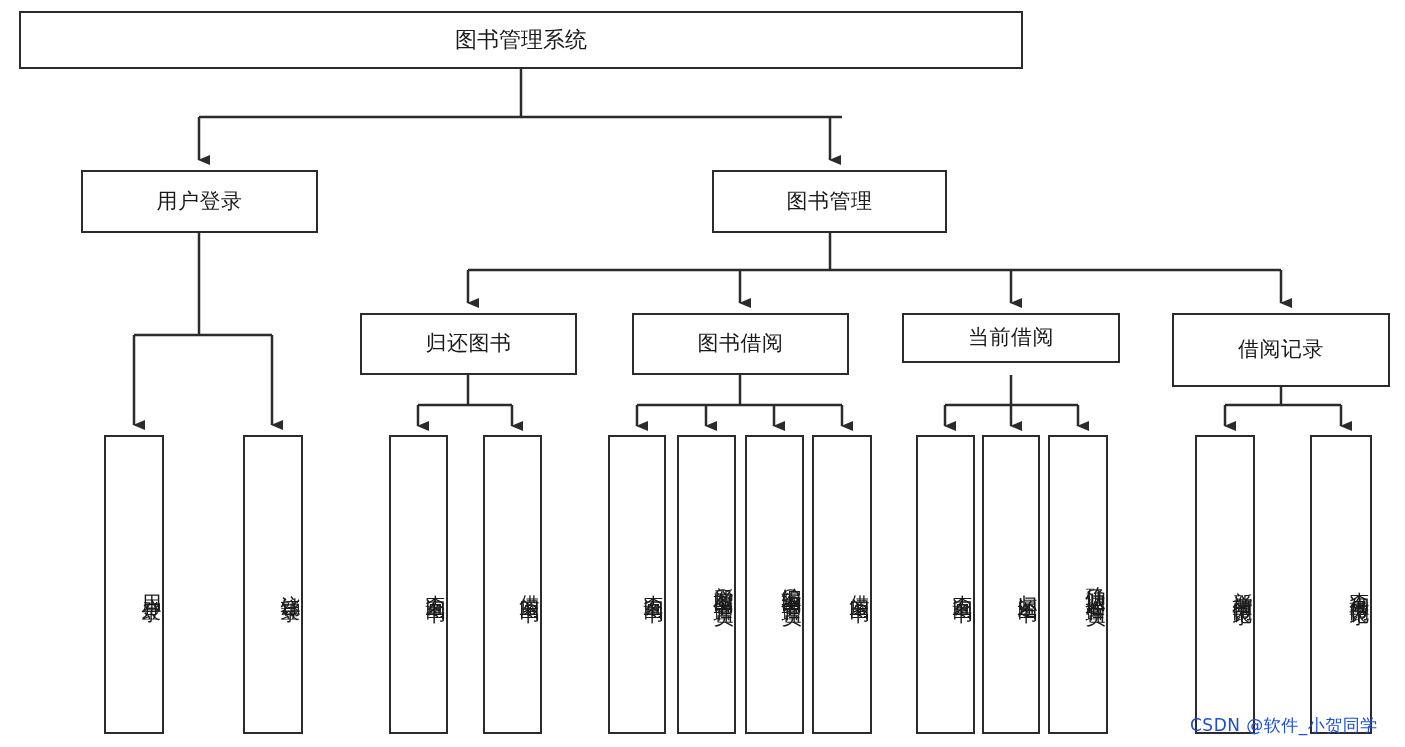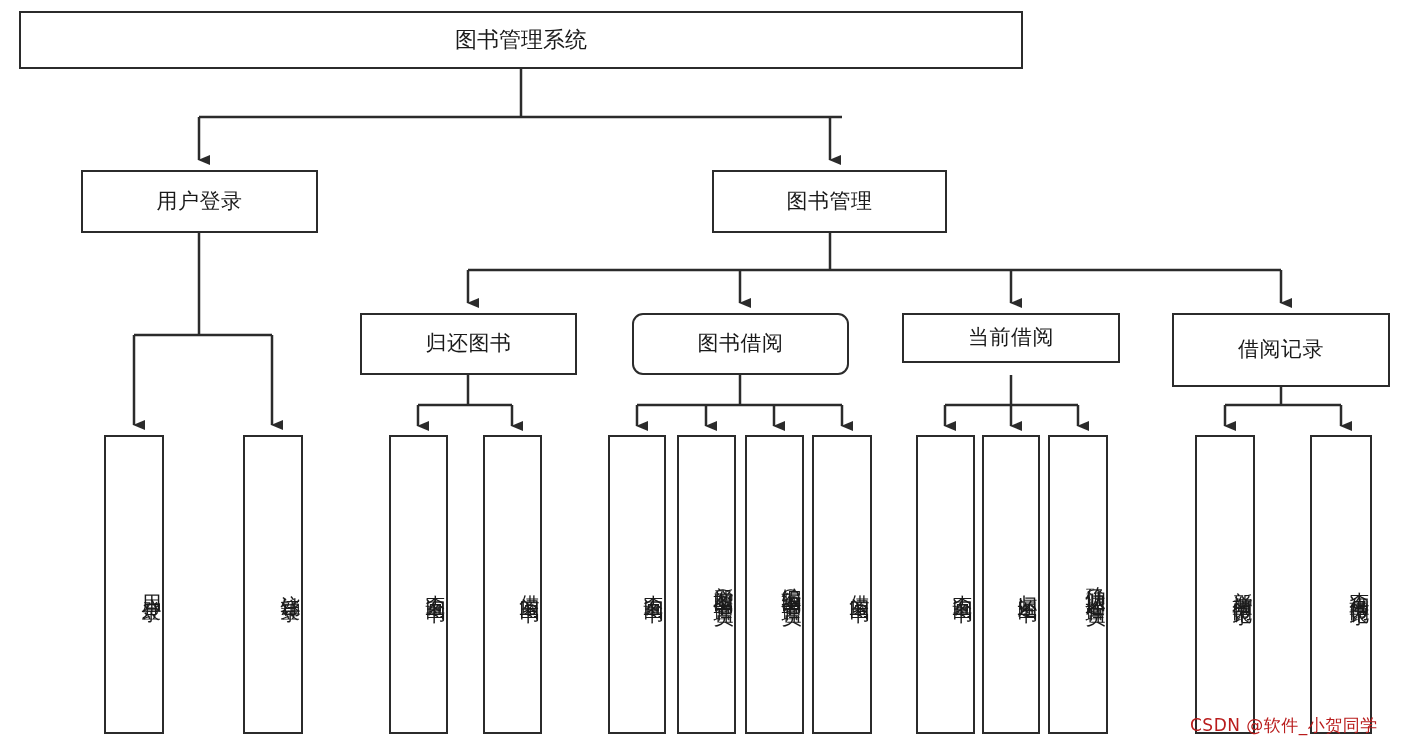--- a/index.html
+++ b/index.html
@@ -56,21 +56,21 @@
     justify-content: center;
   }
   .node.vert > span {
     writing-mode: vertical-rl;
     text-orientation: upright;
     white-space: normal;
     max-height: 100%;
   }
   .watermark {
     position: absolute;
-    color: #b91c1c;
+    color: #1d4ed8;
     font-size: 17px;
     letter-spacing: 0.5px;
     white-space: nowrap;
     user-select: none;
   }
 </style>
 </head>
 <body>
 
 <div id="canvas">
@@ -132,21 +132,21 @@
   <div class="node horiz" style="left:81px; top:170px; width:237px; height:63px;">
     <span>用户登录</span>
   </div>
   <div class="node horiz" style="left:712px; top:170px; width:235px; height:63px;justify-content:center;">
     <span>图书管理</span>
   </div>
 
   <div class="node horiz" style="left:360px; top:313px; width:217px; height:62px;">
     <span>归还图书</span>
   </div>
-  <div class="node horiz" style="left:632px; top:313px; width:217px; height:62px;border-radius:11px;">
+  <div class="node horiz" style="left:632px; top:313px; width:217px; height:62px;">
     <span>图书借阅</span>
   </div>
   <div class="node horiz" style="left:902px; top:313px; width:218px; height:50px;">
     <span>当前借阅</span>
   </div>
   <div class="node horiz" style="left:1172px; top:313px; width:218px; height:74px;">
     <span>借阅记录</span>
   </div>
 
   <div class="node vert" style="left:104px; top:435px; width:60px; height:299px;">

